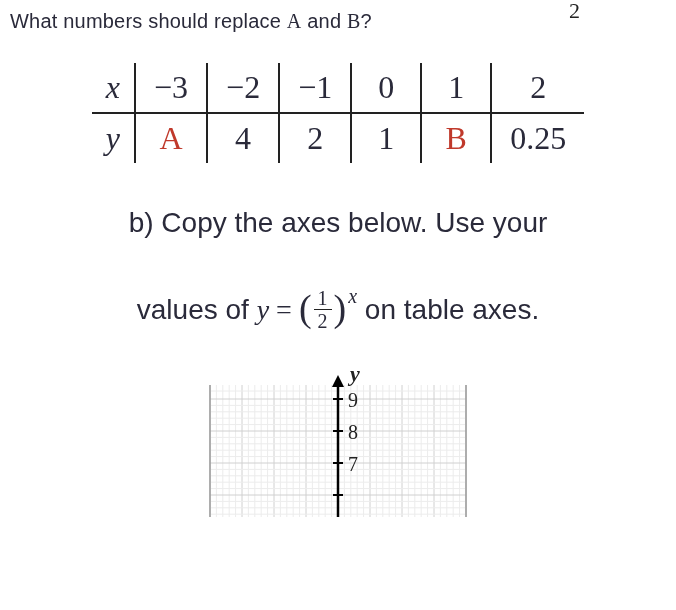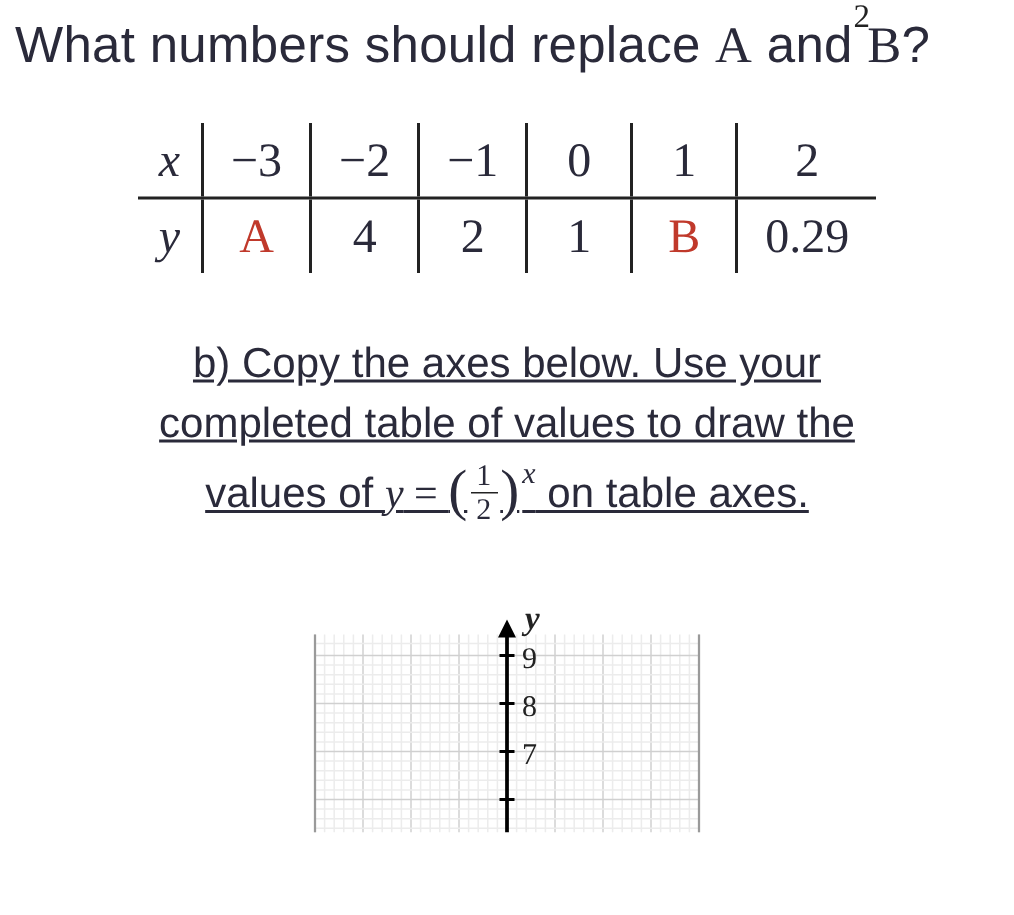--- a/index.html
+++ b/index.html
@@ -8,21 +8,21 @@
     padding: 0;
     font-family: Arial, Helvetica, sans-serif;
     color: #2a2a3a;
     background: #fff;
     width: 676px;
   }
   .wrap {
     padding: 8px 10px 0 10px;
   }
   .question {
-    font-size: 34px;
+    font-size: 20px;
     line-height: 1.35;
     margin: 0 0 28px 0;
     letter-spacing: 0.2px;
   }
   .serif { font-family: Georgia, 'Times New Roman', serif; }
   .math { font-family: Georgia, 'Times New Roman', serif; font-style: italic; }
   
   
   .tov {
     border-collapse: collapse;
@@ -43,22 +43,21 @@
   }
   .tov tr:first-child td { border-bottom: 2px solid #222; }
   .tov td + td { border-left: 2px solid #222; }
   .redvar { color: #c0392b; }
   
   
   .partb {
     font-size: 28px;
     line-height: 1.45;
     text-align: center;
-    margin: 0 0 47px 0;
-    text-decoration: underline;
+    margin: 0 0 28px 0;
   }
   
   
   .frac {
     display: inline-block;
     vertical-align: middle;
     font-family: Georgia, 'Times New Roman', serif;
     text-align: center;
     font-style: normal;
     margin: 0 2px;
@@ -135,28 +134,28 @@
     <td>1</td>
     <td>2</td>
   </tr>
   <tr>
     <td class="hd">y</td>
     <td class="redvar">A</td>
     <td>4</td>
     <td>2</td>
     <td>1</td>
     <td class="redvar">B</td>
-    <td>0.29</td>
+    <td>0.25</td>
   </tr>
 </tbody>
     </table>
 
 <p class="partb">
   <span>b) Copy the axes below. Use your</span><br>
-  <span>completed table of values to draw the</span><br>
+  <br>
   <span>values of </span><span class="math">y</span><span class="serif"> = </span><span class="paren">(</span><span class="frac"><span class="num">1</span><span class="den">2</span></span><span class="paren">)</span><span class="sup">x</span><span> on table axes.</span>
 </p>
 
 <div class="axes-wrap">
   <div class="axes">
     <svg width="280" height="150" viewBox="0 0 280 150">
 
       <g stroke="#d0d0d0" stroke-width="1">
 
         <line x1="12" y1="18" x2="12" y2="150"></line>

